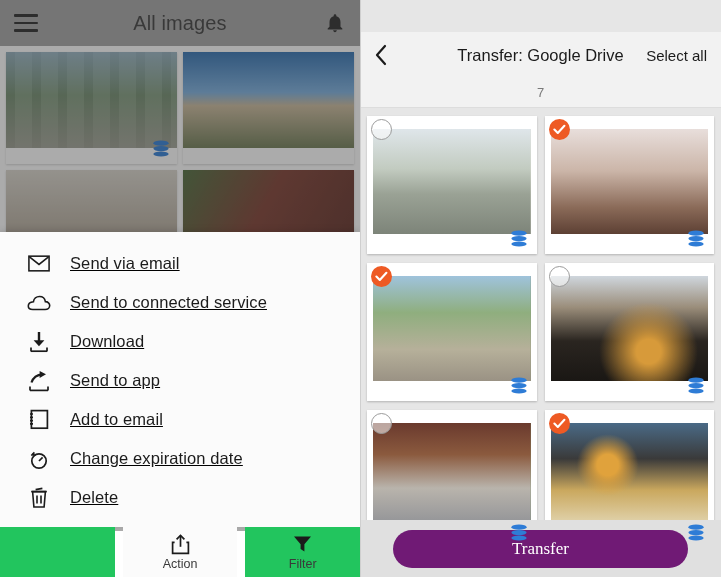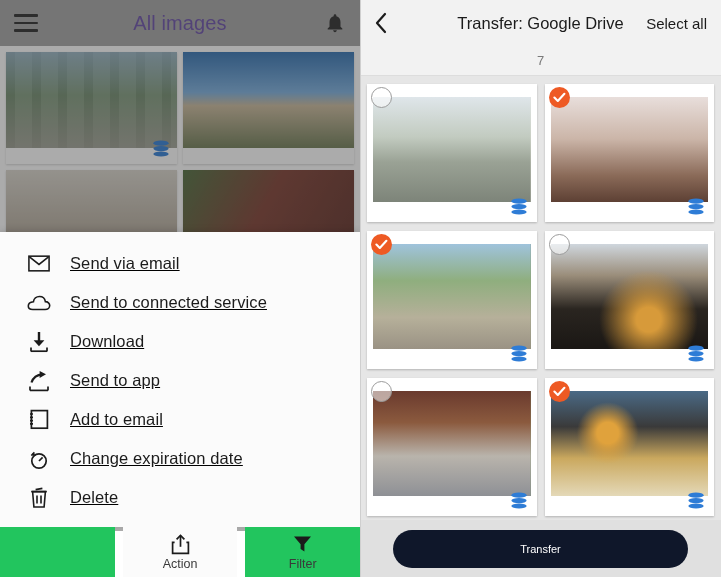--- a/index.html
+++ b/index.html
@@ -53,21 +53,21 @@
     height: 2.6px;
     width: 100%;
     background: #1b1b1b;
     border-radius: 1px;
   }
   .left-title {
     position: absolute;
     left: 0; right: 0;
     text-align: center;
     font-size: 20px;
-    color: #8b5cf6;
+    color: #404040;
     letter-spacing: 0.1px;
     pointer-events: none;
   }
   .bell-icon {
     width: 22px;
     height: 22px;
     position: relative;
     cursor: pointer;
   }
 
@@ -201,20 +201,21 @@
     overflow: hidden;
   }
   .right-header {
     position: relative;
     height: 46px;
     background: #f2f2f2;
     display: flex;
     align-items: center;
     padding: 0 14px;
     box-sizing: border-box;
+    margin-top: 32px;
   }
   .back-chevron {
     width: 22px;
     height: 22px;
     cursor: pointer;
     flex: none;
     display: flex;
     align-items: center;
   }
   .right-title {
@@ -300,26 +301,26 @@
     height: 57px;
     background: #e0e0e0;
     display: flex;
     align-items: center;
     justify-content: center;
   }
   .transfer-btn {
     width: 295px;
     height: 38px;
     border-radius: 19px;
-    background: #0f172a;
+    background: #701a75;
     color: #ffffff;
-    font-size: 11px;
+    font-size: 17px;
     border: none;
     cursor: pointer;
-    font-family: Liberation Sans, sans-serif;
+    font-family: Liberation Serif, serif;
   }
   .divider-v {
     position: absolute;
     left: 360px;
     top: 0;
     width: 1px;
     height: 577px;
     background: #cfcfcf;
     z-index: 20;
   }

